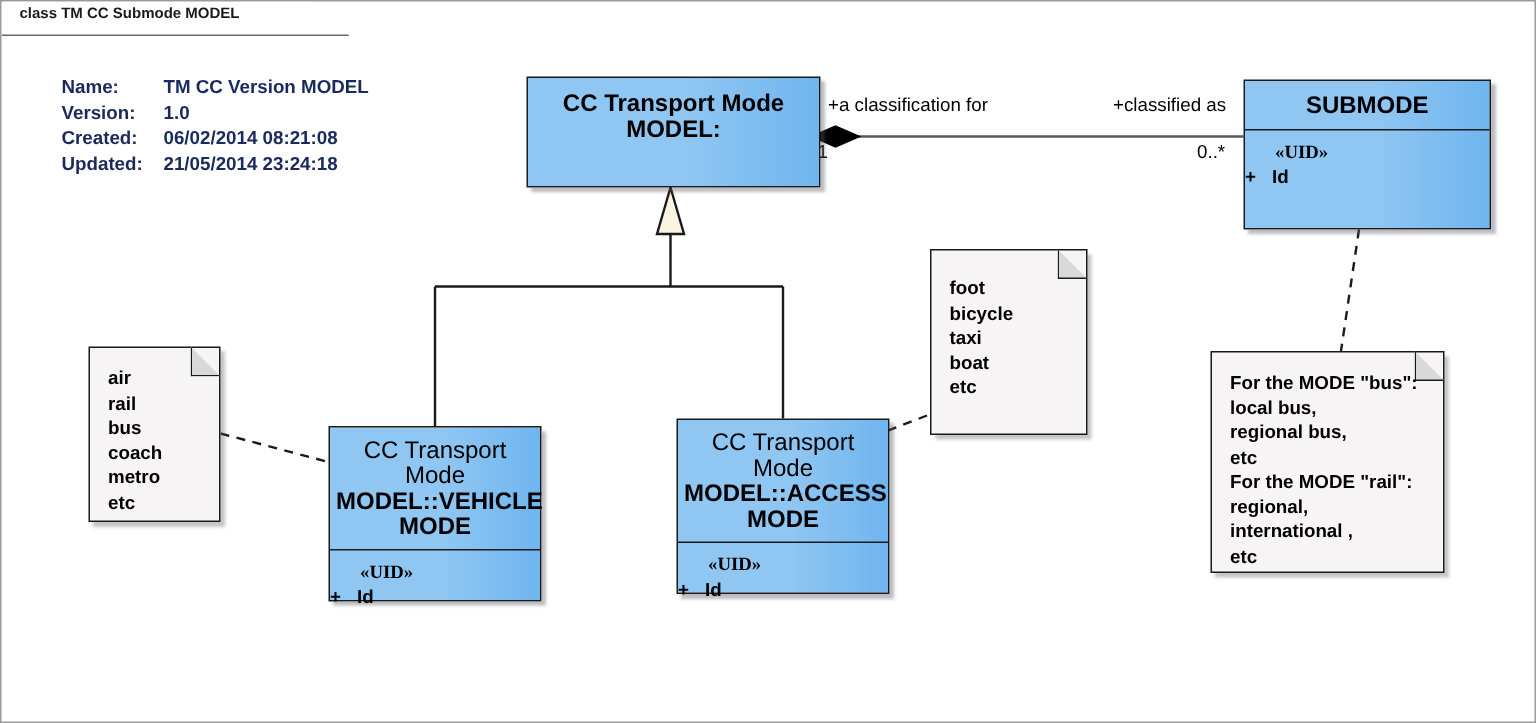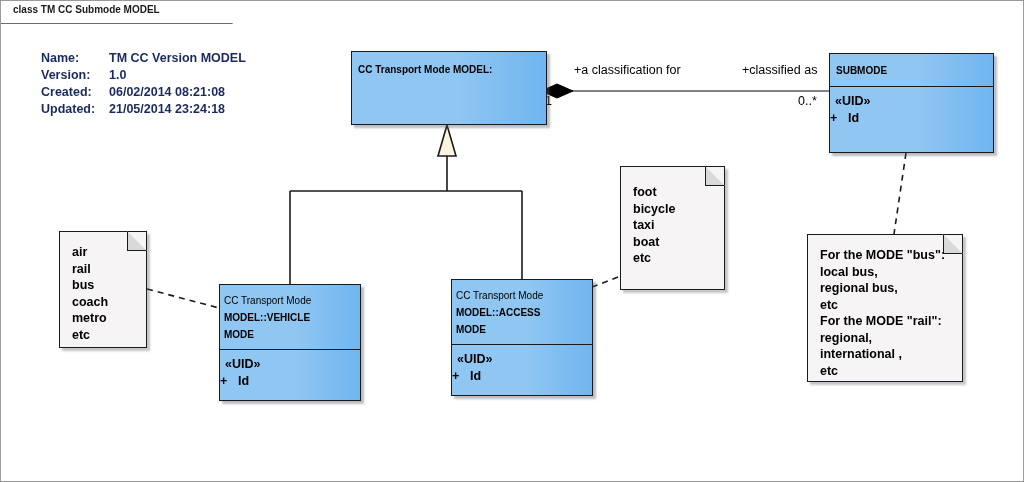--- a/index.html
+++ b/index.html
@@ -61,42 +61,43 @@
 
   
   .uml-class {
     position: absolute;
     border: 1px solid #1a1a1a;
     box-sizing: border-box;
     background: linear-gradient(to right, #8fc6f2 0%, #8fc6f2 55%, #6fb5ef 100%);
     box-shadow: 3px 3px 2px rgba(90,90,100,0.40);
   }
   .uml-title {
-    text-align: left;
-    font-size: 10px;
+    text-align: center;
+    font-size: 16px;
     color: #000000;
     line-height: 17px;
     padding: 9px 6px 8px 6px;
     box-sizing: border-box;
   }
   .uml-title .b { font-weight: bold; display: block; }
   .uml-title .n { font-weight: normal; display: block; }
   .uml-sep {
     border-top: 1px solid #1a1a1a;
   }
   .uml-attrs {
     padding: 6px 0 6px 0;
     font-size: 12.5px;
     color: #000000;
   }
   .uml-attrs .stereo {
     display: block;
-    padding-left: 5px;
+    padding-left: 20px;
     font-weight: bold;
     line-height: 17px;
+    font-family: Liberation Serif, serif;
   }
   .uml-attrs .attr {
     display: block;
     padding-left: 0;
     font-weight: bold;
     line-height: 17px;
   }
   .uml-attrs .attr .plus { display: inline-block; width: 18px; }
 
   
@@ -189,21 +190,21 @@
     <g>
       <line x1="548" y1="90" x2="828" y2="90" stroke="#555a60" stroke-width="1.6"></line>
       <polygon points="540,90 556,83 572,90 556,97" fill="#000000" stroke="#000000" stroke-width="1"></polygon>
     </g>
 
     <line x1="146" y1="288" x2="218" y2="307" stroke="#1a1a1a" stroke-width="1.6" stroke-dasharray="6,5"></line>
     <line x1="617" y1="276" x2="586" y2="288" stroke="#1a1a1a" stroke-width="1.6" stroke-dasharray="6,5"></line>
     <line x1="905" y1="152" x2="893" y2="233" stroke="#1a1a1a" stroke-width="1.6" stroke-dasharray="6,5"></line>
   </svg>
 
-  <div class="edge-label" style="left:551px; top:62px;padding-left:22px;">+a classification for</div>
+  <div class="edge-label" style="left:551px; top:62px;">+a classification for</div>
   <div class="edge-label" style="left:544px; top:93px;">1</div>
   <div class="edge-label" style="left:741px; top:62px;">+classified as</div>
   <div class="edge-label" style="left:797px; top:93px;">0..*</div>
 
   <div class="uml-class" style="left:350px; top:50px; width:196px; height:74px;">
     <div class="uml-title">
       <span class="b">CC Transport Mode MODEL:</span>
     </div>
   </div>
 

